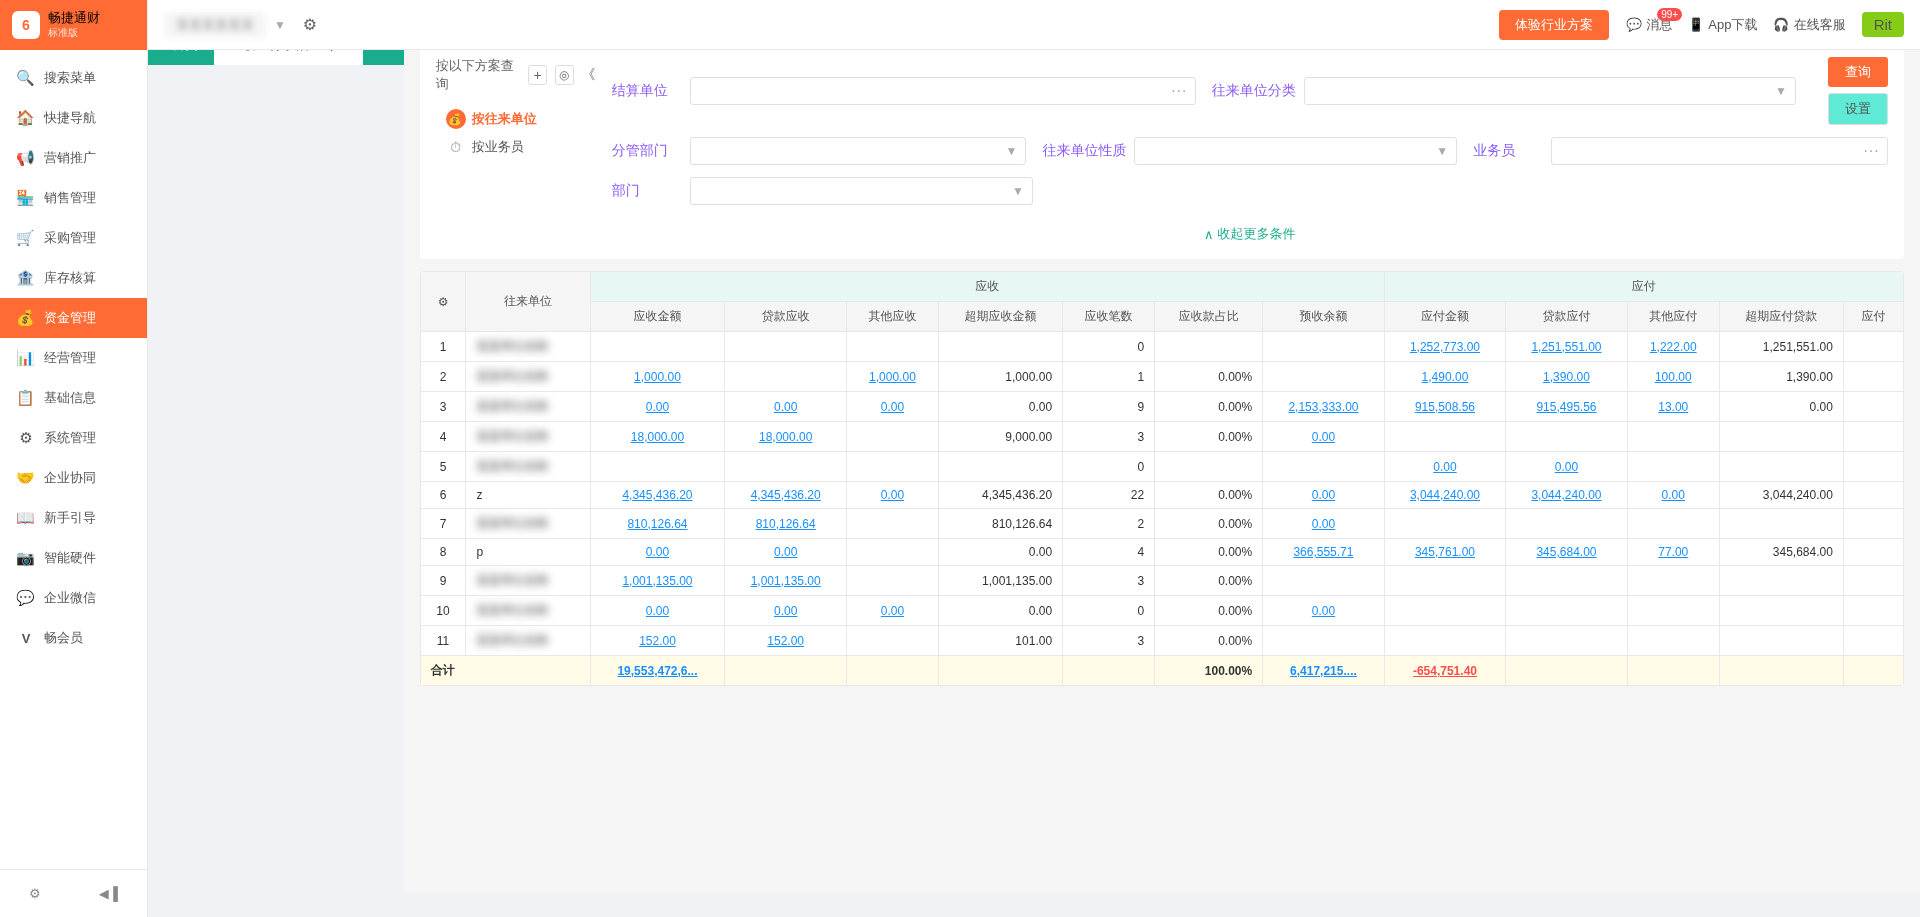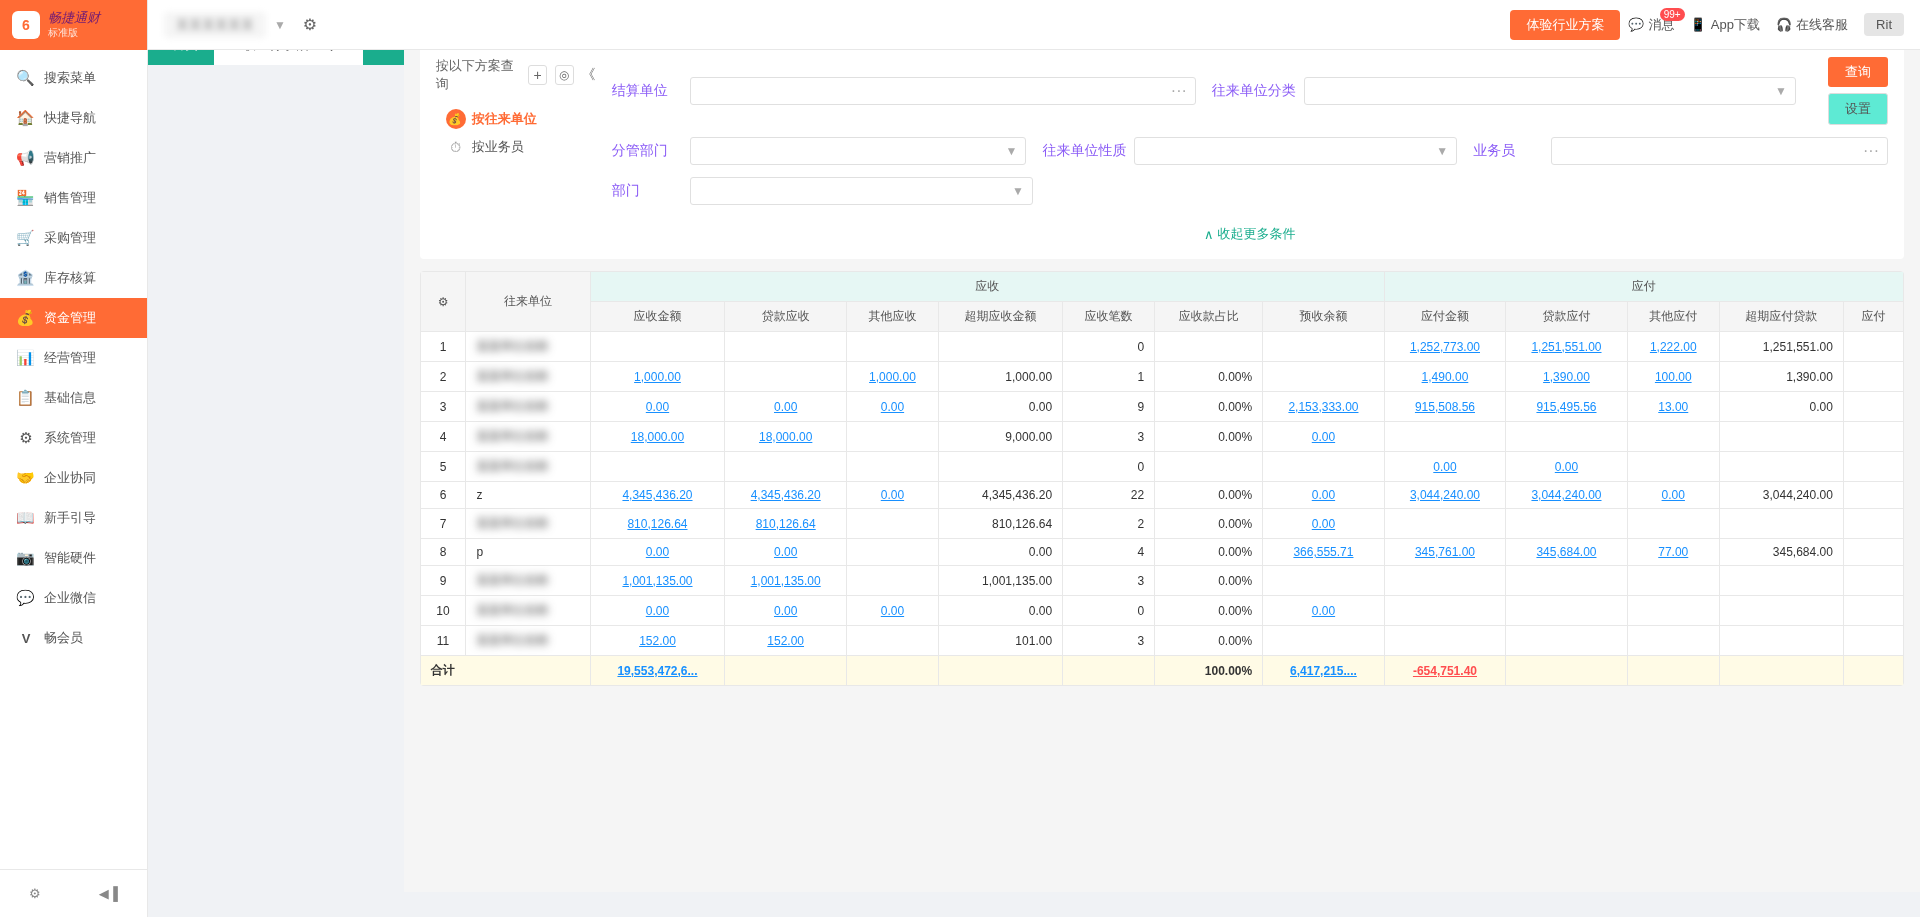--- a/index.html
+++ b/index.html
@@ -8,21 +8,21 @@
     
     .sidebar {
       position: fixed; left: 0; top: 0; width: 148px; height: 100%; background: #fff;
       border-right: 1px solid #e8e8e8; display: flex; flex-direction: column; z-index: 100;
     }
     .sidebar-logo {
       background: #ff6b35; height: 50px; display: flex; align-items: center; padding: 0 12px; color: #fff;
     }
     .sidebar-logo-icon { width: 28px; height: 28px; background: #fff; border-radius: 6px; display: flex; align-items: center; justify-content: center; margin-right: 8px; }
     .sidebar-logo-icon span { color: #ff6b35; font-weight: bold; font-size: 14px; }
-    .sidebar-logo-text { font-size: 13px; color: #701a75; line-height: 1.2; font-style: italic; }
+    .sidebar-logo-text { font-size: 13px; color: #000000; line-height: 1.2; }
     .sidebar-logo-sub { font-size: 10px; color: rgba(255,255,255,0.8); }
     .sidebar-nav { flex: 1; overflow-y: auto; padding: 8px 0; }
     .nav-item {
       display: flex; align-items: center; padding: 10px 16px; cursor: pointer; color: #555;
       transition: background 0.2s;
     }
     .nav-item.active { background: #ff6b35; color: #fff; }
     .nav-item-icon { width: 20px; height: 20px; margin-right: 8px; display: flex; align-items: center; justify-content: center; font-size: 15px; }
     .nav-item-label { font-size: 13px; }
     .sidebar-bottom { padding: 8px 0; border-top: 1px solid #e8e8e8; }
@@ -33,28 +33,28 @@
       position: fixed; left: 148px; top: 0; right: 0; height: 50px; background: #fff;
       border-bottom: 1px solid #e8e8e8; display: flex; align-items: center; z-index: 99;
       padding: 0 16px;
     }
     .header-breadcrumb { display: flex; align-items: center; flex: 1; gap: 8px; }
     .header-breadcrumb-text { color: #999; font-size: 13px; background: #f5f5f5; padding: 4px 12px; border-radius: 4px; }
     .header-breadcrumb-arrow { color: #aaa; font-size: 12px; }
     .header-settings-icon { width: 32px; height: 32px; display: flex; align-items: center; justify-content: center; cursor: pointer; color: #666; font-size: 16px; }
     .header-promo-btn {
       background: #ff6b35; color: #fff; border: none; padding: 6px 16px; border-radius: 4px;
-      font-size: 13px; cursor: pointer; margin: 0 8px;
+      font-size: 13px; cursor: pointer; margin: 0 17px;
     }
     .header-right { display: flex; align-items: center; gap: 16px; }
     .header-msg { display: flex; align-items: center; gap: 4px; cursor: pointer; color: #555; font-size: 13px; position: relative; }
     .badge { background: #ff4d4f; color: #fff; font-size: 10px; border-radius: 10px; padding: 1px 4px; position: absolute; top: -8px; right: -10px; }
     .header-app { display: flex; align-items: center; gap: 4px; cursor: pointer; color: #555; font-size: 13px; }
     .header-service { display: flex; align-items: center; gap: 4px; cursor: pointer; color: #555; font-size: 13px; }
-    .header-user { background: #e5e5e5; padding: 4px 12px; border-radius: 4px; color: #555; font-size: 13px; cursor: pointer; }
+    .header-user { background: #84cc16; padding: 4px 12px; border-radius: 4px; color: #555; font-size: 15px; cursor: pointer; }
 
     
     .main-content { margin-left: 148px; margin-top: 25px; height: calc(917px - 50px); display: flex; flex-direction: row; }
 
     
     .tab-bar {
       background: #1aad8d; display: flex; align-items: center; height: 40px; padding: 0 8px;
     }
     .tab-item {
       padding: 0 16px; height: 40px; display: flex; align-items: center; cursor: pointer;

